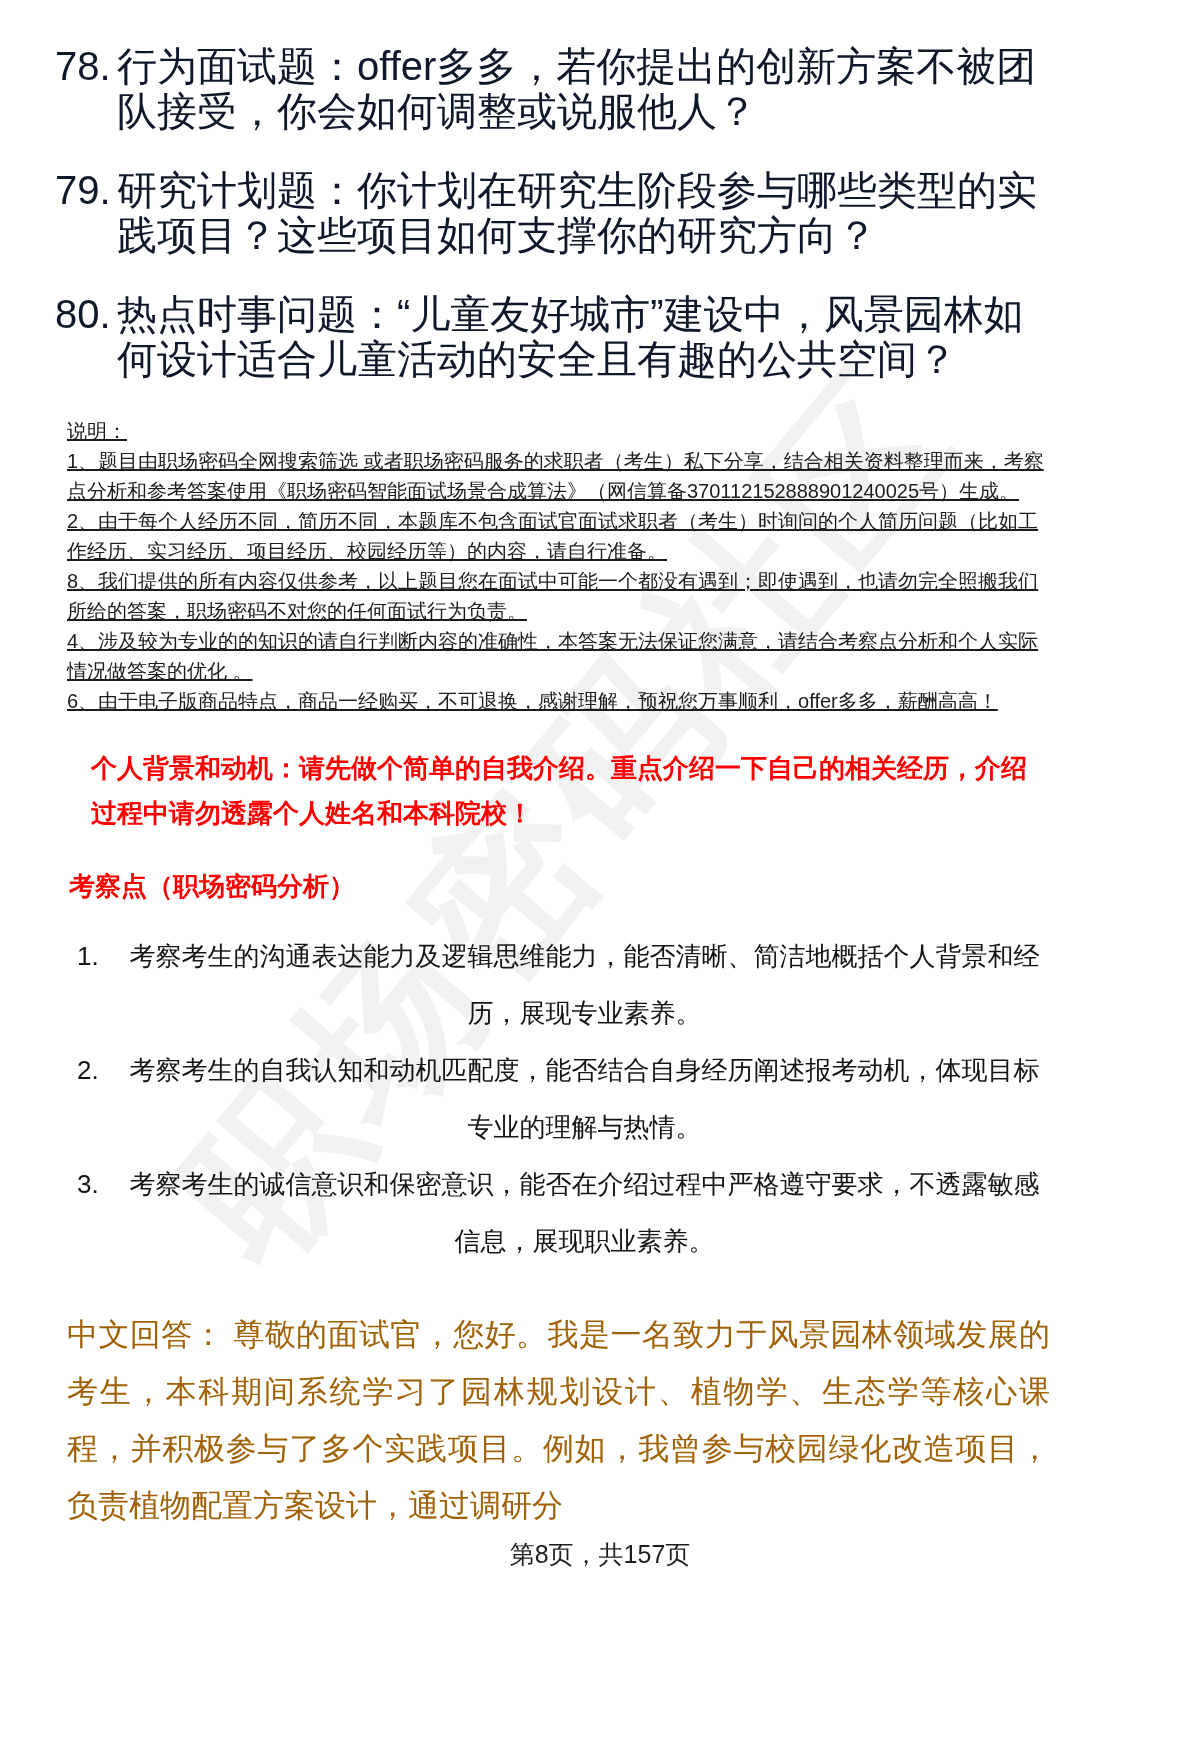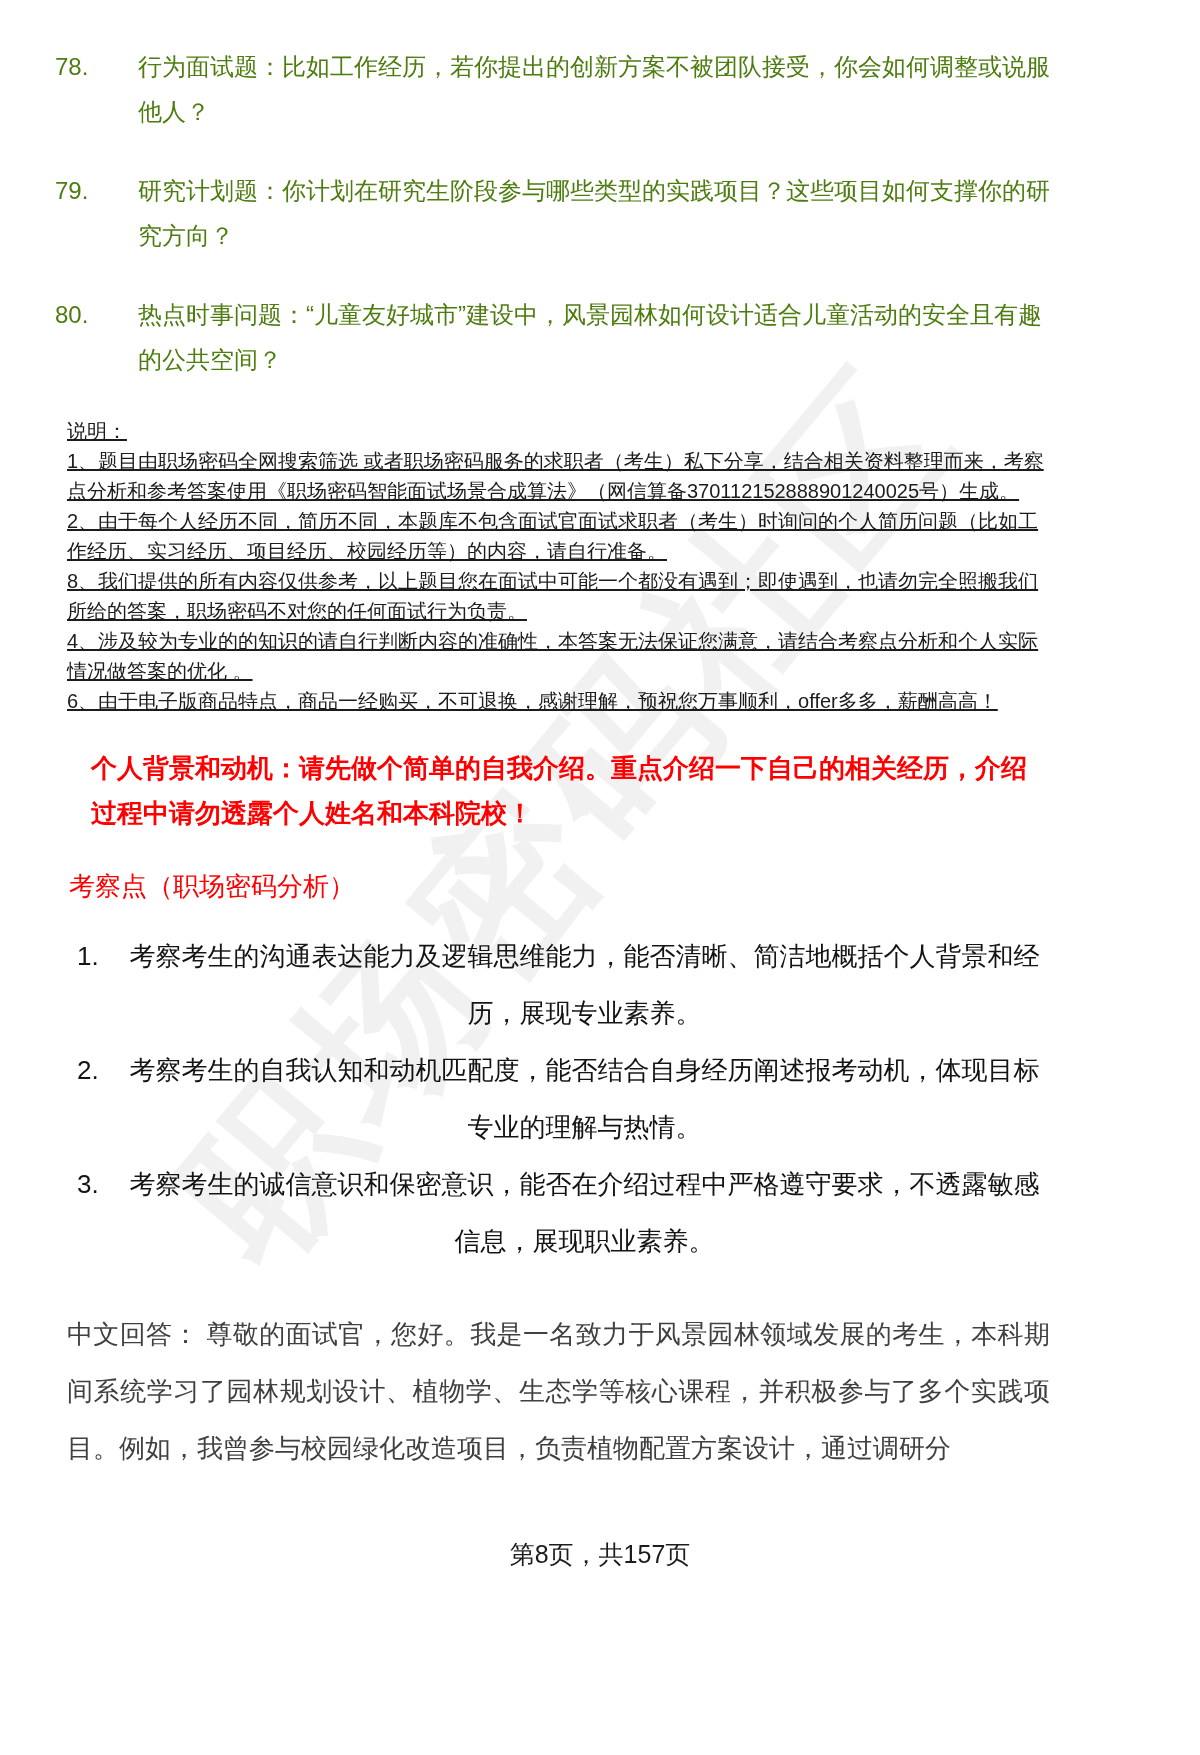--- a/index.html
+++ b/index.html
@@ -28,25 +28,24 @@
     z-index: 0;
   }
   .content {
     position: relative;
     z-index: 1;
     padding: 44px 150px 0 55px;
   }
   
   .question {
     display: flex;
-    font-size: 24px;
+    font-size: 40px;
     line-height: 45px;
     margin-bottom: 34px;
-    color: #4d7c0f;
-    gap: 21px;
+    color: #0f172a;
   }
   .q-num { width: 62px; flex-shrink: 0; }
   .q-text { flex: 1; }
   
   .notes {
     margin: 28px 0 0 12px;
     font-size: 20px;
     line-height: 30px;
     color: #1c1c1c;
   }
@@ -55,38 +54,38 @@
   .highlight {
     margin: 30px 0 0 14px;
     font-size: 26px;
     line-height: 45px;
     font-weight: 700;
   }
   .section-title {
     margin: 30px 0 0 14px;
     font-size: 26px;
     line-height: 40px;
-    font-weight: 400;
+    font-weight: 700;
   }
   
   .points {
     margin: 22px 0 0 22px;
     font-size: 26px;
     line-height: 57px;
     color: #141414;
   }
   .point { display: flex; }
   .p-num { width: 42px; flex-shrink: 0; }
   .p-text { flex: 1; text-align: center; }
   
   .answer {
     margin: 36px 0 0 12px;
-    font-size: 26px;
+    font-size: 31px;
     line-height: 57px;
-    color: #404040;
+    color: #a16207;
     text-align: justify;
   }
   .footer {
     position: absolute;
     left: 0;
     top: 1538px;
     width: 100%;
     text-align: center;
     font-size: 25px;
     color: #1c1c1c;
@@ -97,21 +96,21 @@
 <body>
 
 <div class="page">
 
   <div class="watermark">职场密码社区</div>
 
   <div class="content">
 
     <div class="question">
       <span class="q-num">78.</span>
-      <span class="q-text">行为面试题：比如工作经历，若你提出的创新方案不被团队接受，你会如何调整或说服他人？</span>
+      <span class="q-text">行为面试题：offer多多，若你提出的创新方案不被团队接受，你会如何调整或说服他人？</span>
     </div>
 
     <div class="question">
       <span class="q-num">79.</span>
       <span class="q-text">研究计划题：你计划在研究生阶段参与哪些类型的实践项目？这些项目如何支撑你的研究方向？</span>
     </div>
 
     <div class="question">
       <span class="q-num">80.</span>
       <span class="q-text">热点时事问题：“儿童友好城市”建设中，风景园林如何设计适合儿童活动的安全且有趣的公共空间？</span>

